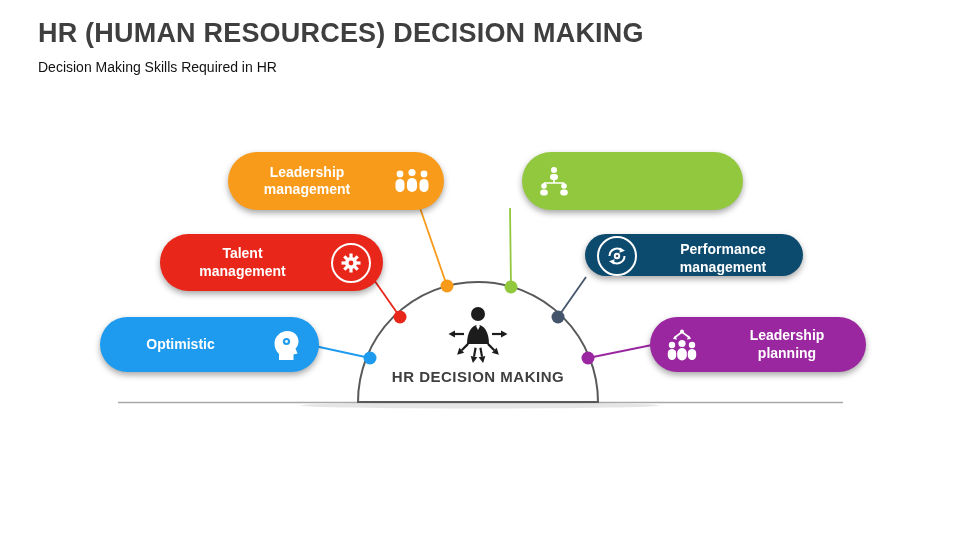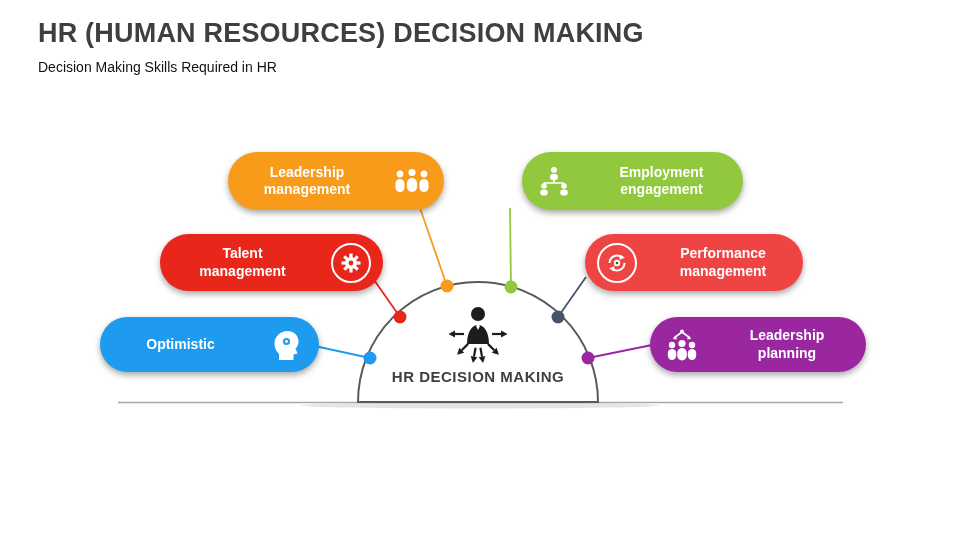--- a/index.html
+++ b/index.html
@@ -123,24 +123,23 @@
           <circle cx="17" cy="4" r="3"></circle>
             <rect x="13" y="8" width="8" height="6" rx="3"></rect>
           <circle cx="7" cy="20" r="2.8"></circle>
             <rect x="3.2" y="23.5" width="7.6" height="6" rx="3"></rect>
           <circle cx="27" cy="20" r="2.8"></circle>
             <rect x="23.2" y="23.5" width="7.6" height="6" rx="3"></rect>
         </g>
         <path d="M17 14 V17 M7 17 H27 M7 17 V19 M27 17 V19" stroke="#fff" stroke-width="1.6" fill="none"></path>
       </svg>
     </span>
-    <span class="pill-label">Employment engagement</span>
   </div>
 
-  <div class="pill right" style="left: 585px; top: 234px; width: 212px; height: 57px; background: #ef4444;">
+  <div class="pill right" style="left: 585px; top: 234px; width: 212px; height: 42px; background: #0c4a6e; align-items: flex-end;">
     <span class="pill-icon">
       <span class="icon-ring">
         <svg width="24" height="24" viewBox="0 0 24 24">
           <path d="M 4.5 12 A 7.5 7.5 0 0 1 17 6.5" stroke="#fff" stroke-width="2" fill="none"></path>
           <polygon points="15,3.5 20,6.8 14.5,8.8" fill="#fff"></polygon>
           <path d="M 19.5 12 A 7.5 7.5 0 0 1 7 17.5" stroke="#fff" stroke-width="2" fill="none"></path>
           <polygon points="9,20.5 4,17.2 9.5,15.2" fill="#fff"></polygon>
           <circle cx="12" cy="12" r="3.2" fill="#fff"></circle>
           <circle cx="12" cy="12" r="1.3" fill="#44546A"></circle>
         </svg>

